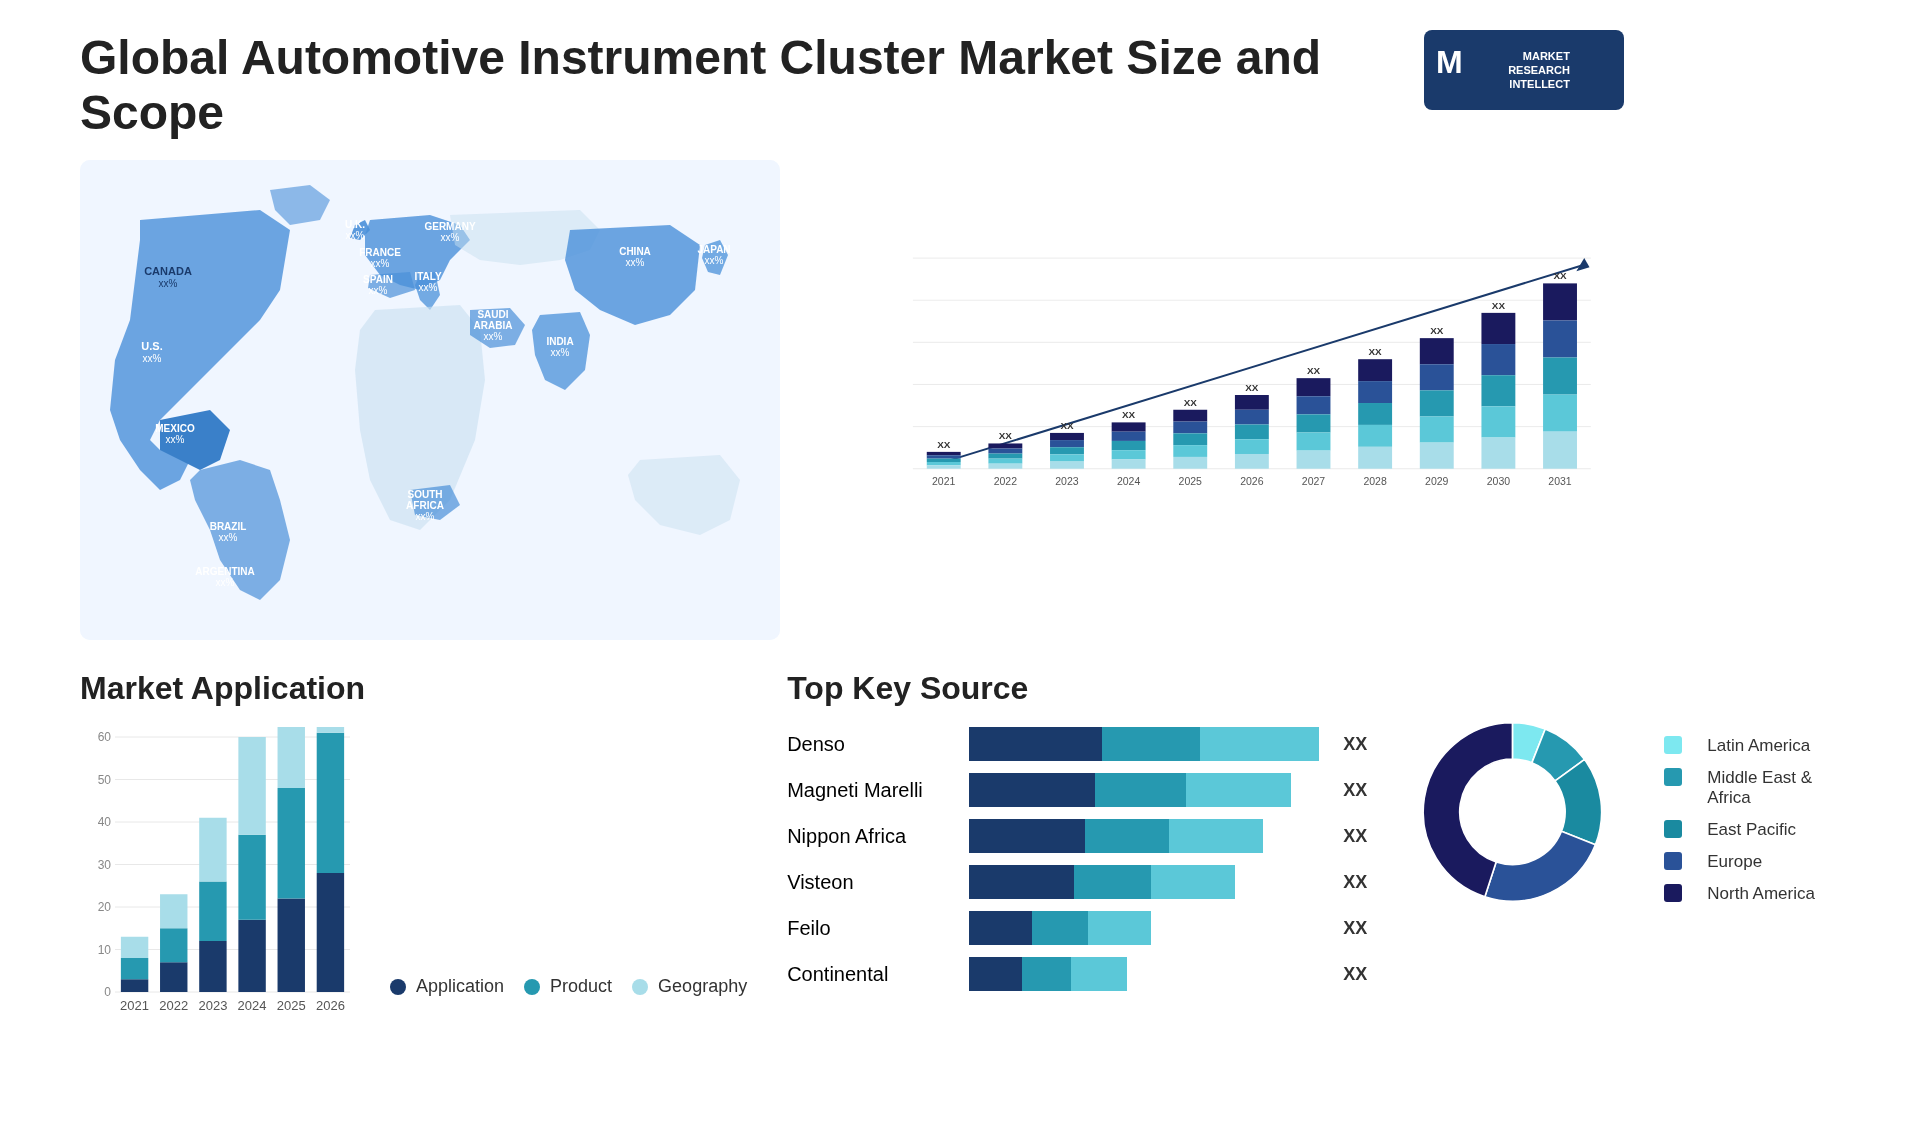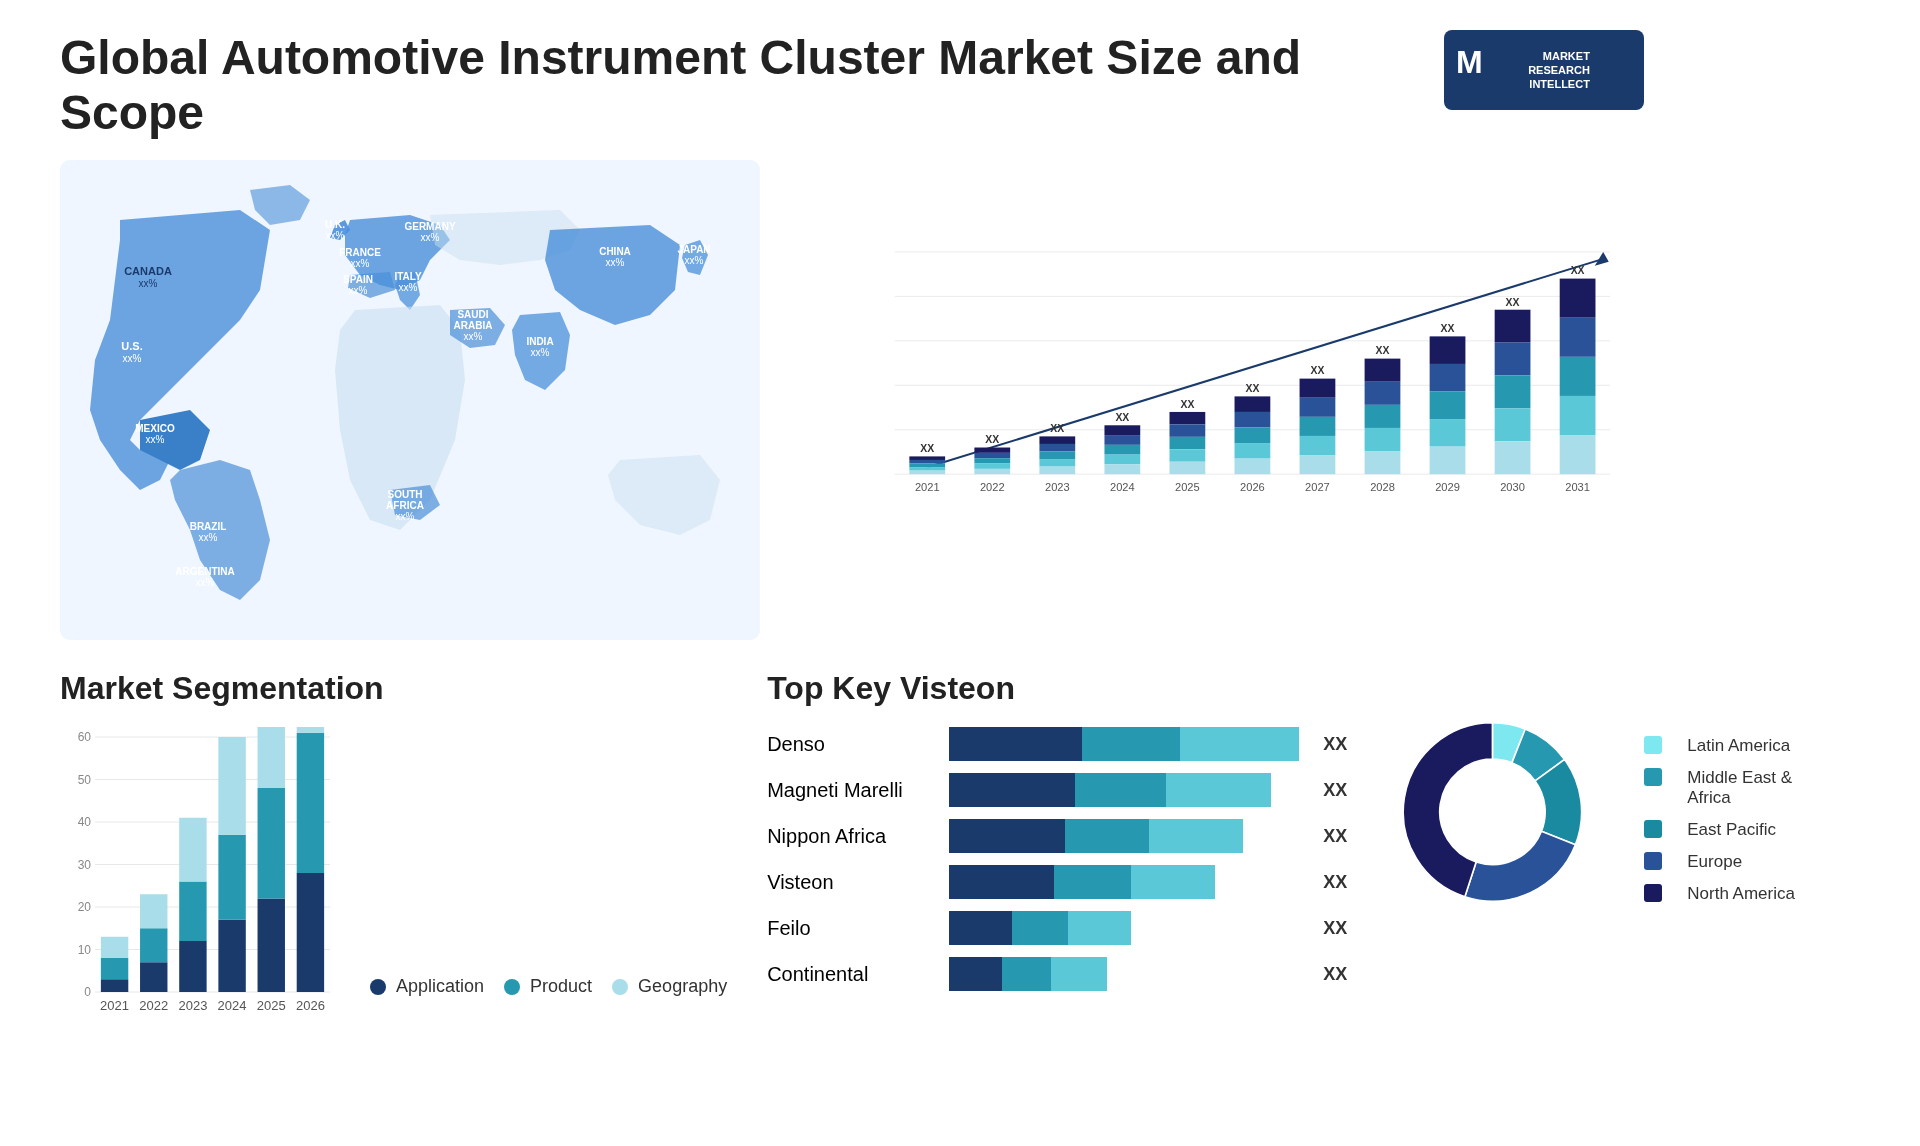--- a/index.html
+++ b/index.html
@@ -7,21 +7,21 @@
       font-family: 'Arial', sans-serif;
       background: #fff;
       width: 1920px;
       min-height: 1146px;
       overflow-x: hidden;
     }
     .page {
       width: 1704px;
       min-height: 1146px;
       background: #fff;
-      padding: 30px 60px;
+      padding: 30px 80px;
     }
     
     .header {
       display: flex;
       justify-content: space-between;
       align-items: flex-start;
       margin-bottom: 20px;
     }
     .main-title {
       font-size: 48px;
@@ -409,21 +409,21 @@
             <text x="1033.1818181818182" y="52.39999999999998" text-anchor="middle" font-size="15" font-weight="700" fill="#333">XX</text>
             <text x="1033.1818181818182" y="364" text-anchor="middle" font-size="16" fill="#555">2031</text>
           </svg>
         </div>
     </div>
   </div>
 
   <div class="bottom-section">
 
     <div class="segmentation">
-      <h2 class="section-title">Market Segmentation</h2>
+      <h2 class="section-title">Market Application</h2>
       <div class="seg-chart-area">
         <div class="seg-bars" id="segBarsArea">
           
         <svg viewBox="0 0 280 300" width="280" height="300">
               <line x1="35" x2="270" y1="265" y2="265" stroke="#e8e8e8" stroke-width="1"></line>
               <text x="31" y="269" text-anchor="end" font-size="12" fill="#888">0</text>
               <line x1="35" x2="270" y1="222.5" y2="222.5" stroke="#e8e8e8" stroke-width="1"></line>
               <text x="31" y="226.5" text-anchor="end" font-size="12" fill="#888">10</text>
               <line x1="35" x2="270" y1="180" y2="180" stroke="#e8e8e8" stroke-width="1"></line>
               <text x="31" y="184" text-anchor="end" font-size="12" fill="#888">20</text>
@@ -472,21 +472,21 @@
             </div>
             <div class="legend-item">
               <div class="legend-dot" style="background: rgb(168, 221, 233);"></div>
               <span>Geography</span>
             </div>
           </div>
       </div>
     </div>
 
     <div class="key-players">
-      <h2 class="section-title">Top Key Visteon</h2>
+      <h2 class="section-title">Top Key Source</h2>
       <div class="players-list" id="playersList">
 
       <div class="player-row">
             <span class="player-name">Denso</span>
             <div class="player-bar-outer">
               <div class="player-bar-inner">
                 <div class="player-bar-seg" style="width: 133px; background: rgb(26, 58, 107);"></div>
                 <div class="player-bar-seg" style="width: 98px; background: rgb(38, 153, 176);"></div>
                 <div class="player-bar-seg" style="width: 119px; background: rgb(91, 200, 216);"></div>
               </div>

